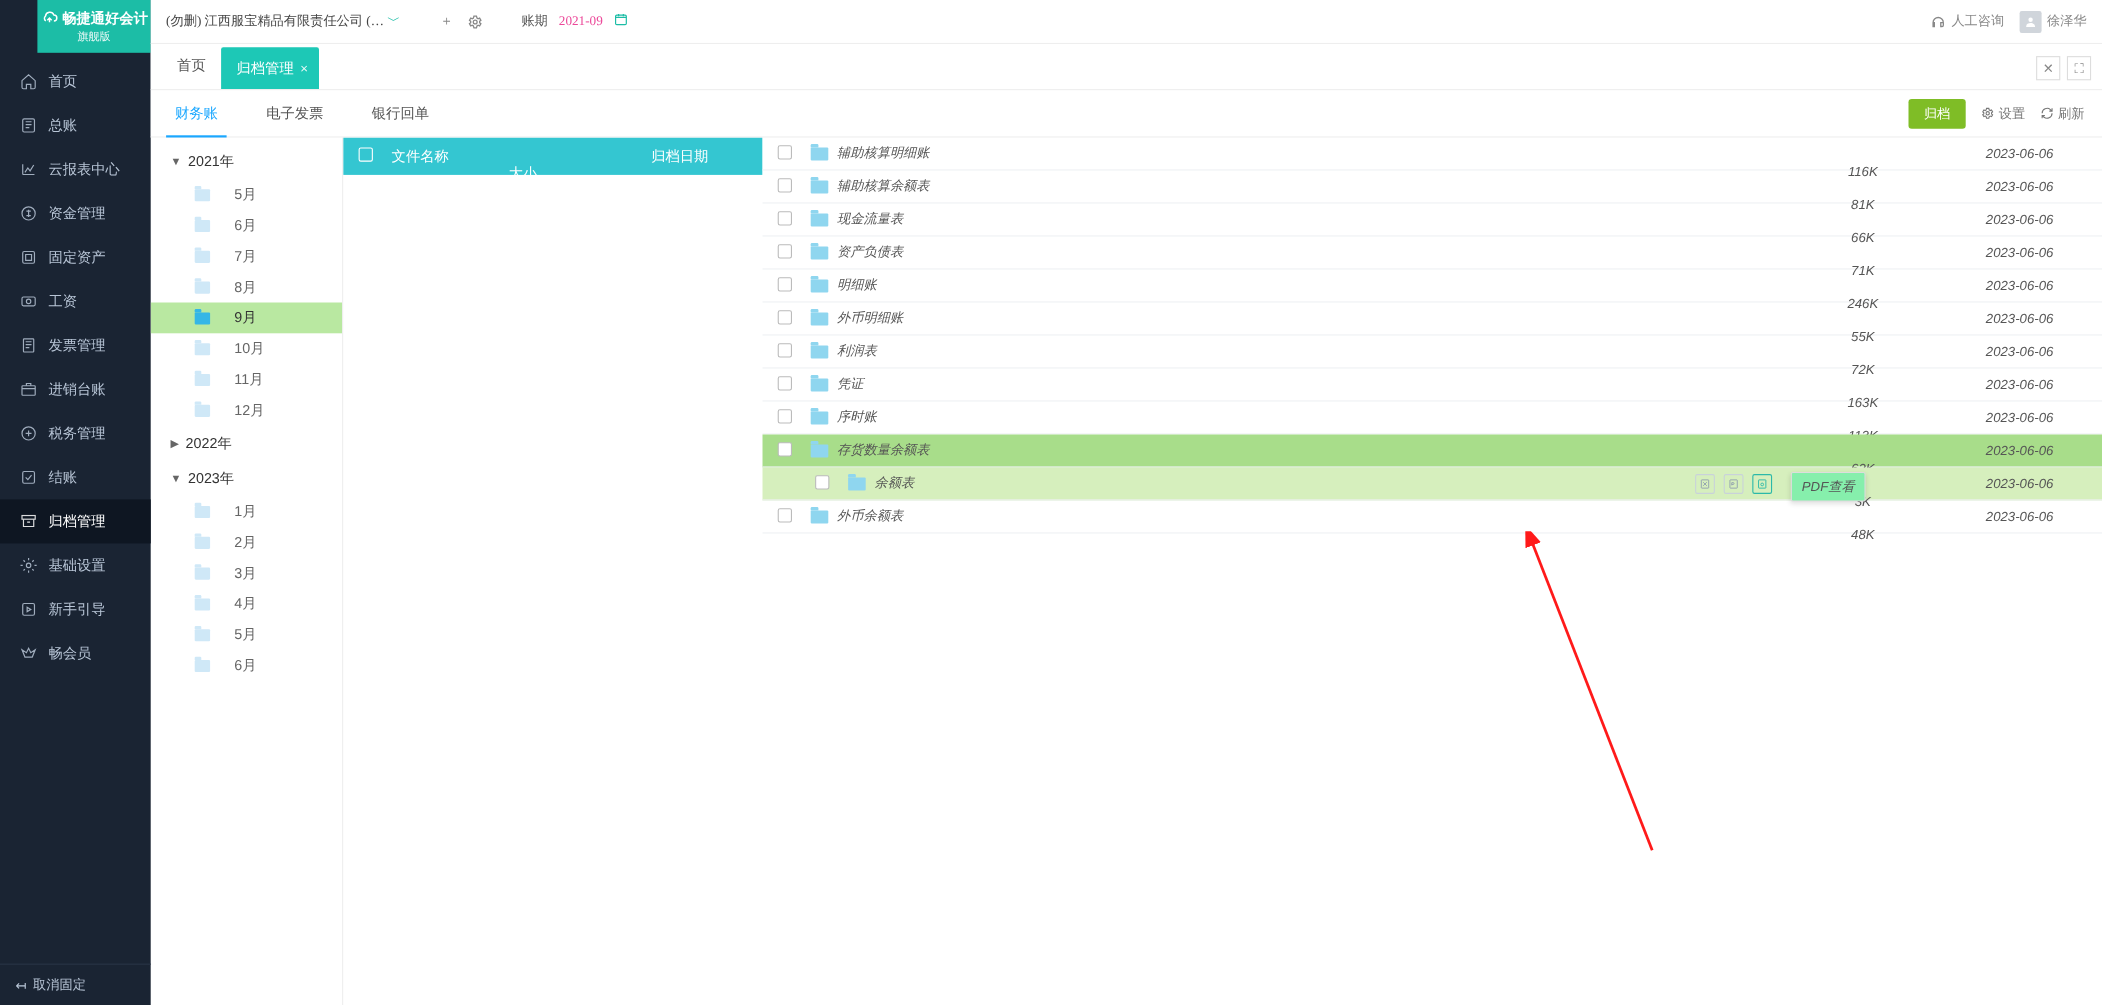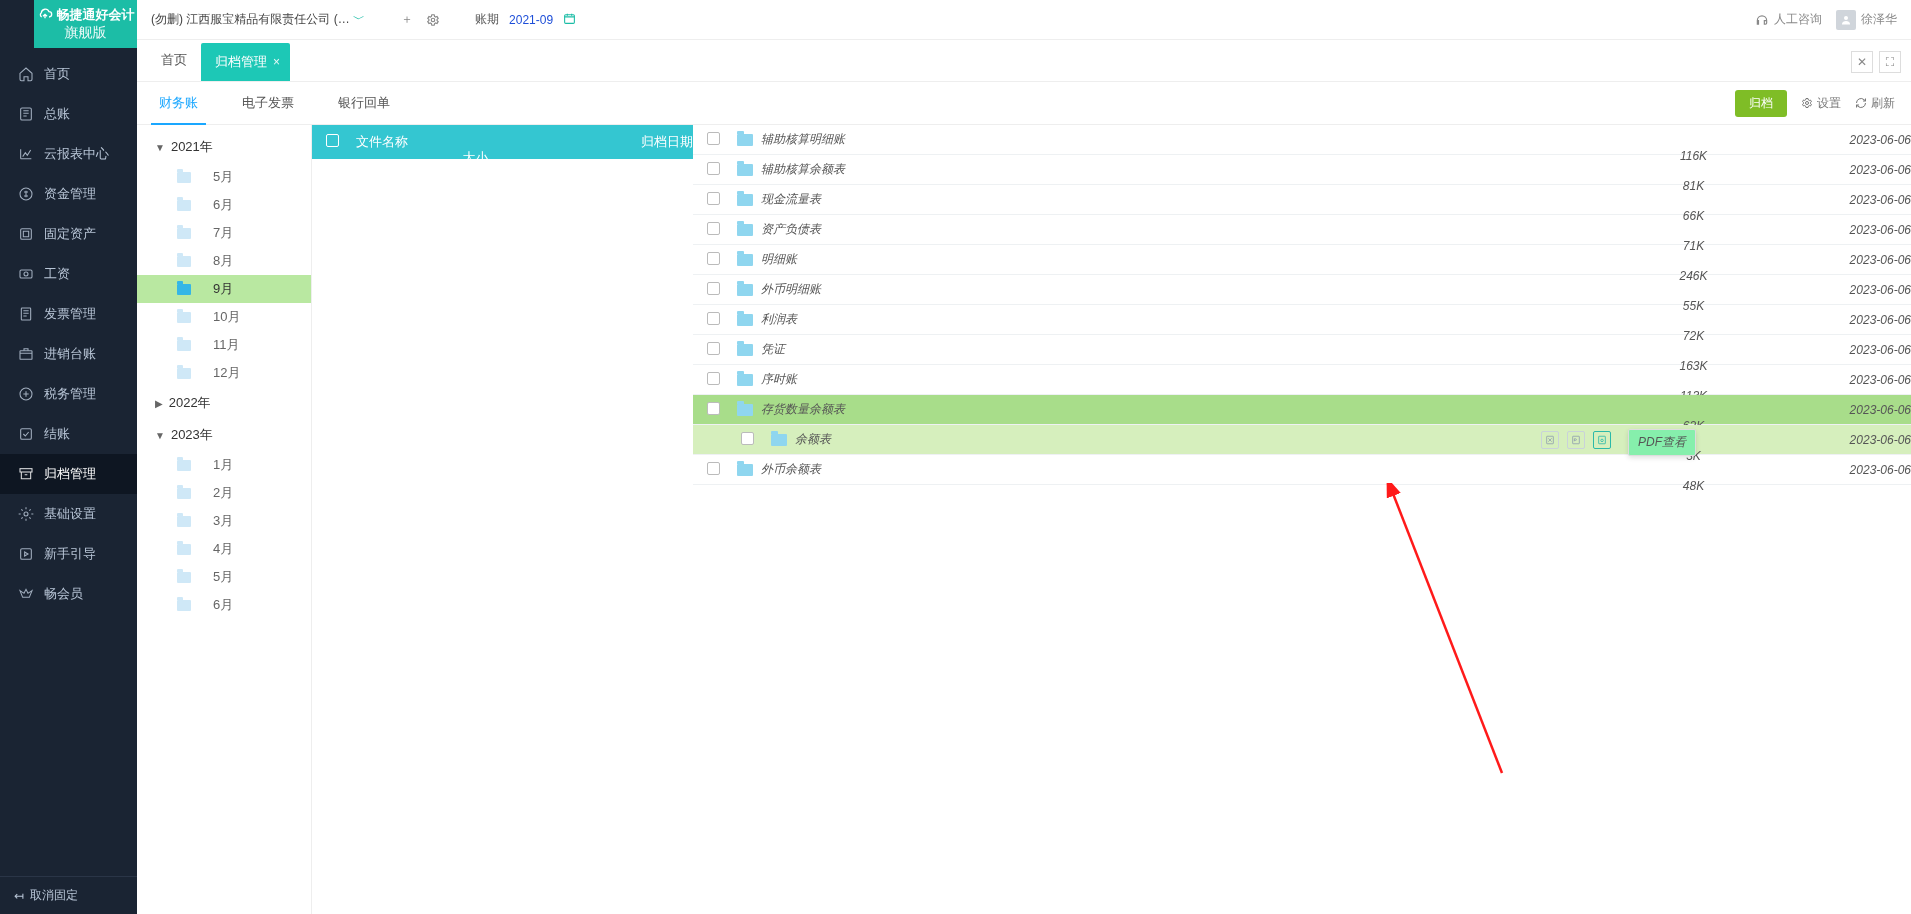--- a/index.html
+++ b/index.html
@@ -6,35 +6,35 @@
 body { font-family: "Microsoft YaHei", Arial, sans-serif; font-size:13px; color:#333; background:#f5f5f5; overflow:hidden; }
 
 
 .app { display:flex; width:1911px; height:914px; transform-origin:top left; background:#fff; }
 .sidebar { width:137px; background:#1a2433; color:#b8c5d6; display:flex; flex-direction:column; }
 .main { flex:1; display:flex; flex-direction:column; min-width:0; }
 
 
 .logo { background:#1cbda6; height:48px; display:flex; flex-direction:column; align-items:center; justify-content:center; color:#fff; font-size:12px;margin-left:34px; }
 .logo-main { display:flex; align-items:center; gap:4px; font-weight:bold; font-size:13px;}
-.logo-sub { font-size:14px; opacity:.9; }
+.logo-sub { font-size:10px; opacity:.9; }
 .nav { flex:1; padding-top:6px; }
 .nav-item { display:flex; align-items:center; gap:10px; padding:11px 18px; font-size:13px; cursor:pointer; }
 .nav-item.active { background:#0e1622; color:#fff; }
 .nav-icon { width:16px; height:16px; display:inline-flex; align-items:center; justify-content:center; opacity:.85; }
 .sidebar-foot { padding:10px 14px; font-size:12px; display:flex; align-items:center; gap:6px; cursor:pointer; border-top:1px solid #2a3547; }
 
 
-.topbar { height:40px; background:#fff; display:flex; align-items:center; padding:0 14px; gap:10px; border-bottom:1px solid #eee; font-size:12px; color:#666; }
+.topbar { height:40px; background:#fff; display:flex; align-items:center; padding:0 14px; gap:10px; border-bottom:1px solid #eee; font-size:12px; color:#666;font-family:Liberation Serif, serif; }
 .topbar .company { color:#444; }
 .topbar .chev { color:#1cbda6; font-size:12px; }
 .topbar .sep { width:14px; }
 .topbar .plus, .topbar .gear { width:16px; height:16px; color:#888; cursor:pointer; display:inline-flex; align-items:center; justify-content:center;}
 .topbar .period-lbl { color:#555; }
-.topbar .period-val { color:#1d4ed8; }
+.topbar .period-val { color:#ec4899; }
 .topbar-right { margin-left:auto; display:flex; align-items:center; gap:14px; color:#888;}
 .topbar-right .hr { display:flex; gap:5px; align-items:center; cursor:pointer;}
 .avatar-ph { width:20px;height:20px;background:#d0d5db;border-radius:2px;display:inline-flex;align-items:center;justify-content:center;color:#fff;font-size:12px;}
 
 
 .pagetabs { height:42px; background:#fff; display:flex; align-items:flex-end; padding:0 10px; border-bottom:1px solid #eee; position:relative;}
 .pagetab { padding:10px 14px 12px; font-size:13px; color:#555; cursor:pointer; }
 .pagetab.active { background:#1dc8b6; color:#fff; display:flex; align-items:center; gap:6px; padding:10px 10px 10px 14px; border-radius:2px 2px 0 0; margin-bottom:0;}
 .pagetab.active .close { font-size:12px; opacity:.9; }
 .pagetabs .win-ctrl { margin-left:auto; display:flex; gap:6px; align-items:center; padding-bottom:8px;}
@@ -60,21 +60,21 @@
 .folder-icon::before{content:"";position:absolute;top:-3px;left:0;width:6px;height:3px;background:#cfe8f7;border-radius:1px 1px 0 0;}
 .tree-month.active .folder-icon{ background:#35b6e6;}
 .tree-month.active .folder-icon::before{ background:#35b6e6;}
 
 
 .filepane { flex:1; display:flex; flex-direction:row; overflow:hidden; position:relative;}
 .thead { background:#34c6d1; color:#fff; display:flex; align-items:center; height:34px; font-size:13px;}
 .col-chk { width:40px; text-align:center;}
 .col-name { flex:1; padding-left:4px; display:flex; align-items:center; gap:10px;}
 .col-size { width:135px; text-align:center;margin-top:32px;}
-.col-date { width:150px; text-align:right;}
+.col-date { width:150px; text-align:center;}
 .tbody { flex:1; overflow:auto;}
 .row { display:flex; align-items:center; height:30px; border-bottom:1px solid #eef1f3; font-size:12px; color:#555; position:relative;font-style:italic;}
 .row.sel { background:#a8dd8a; }
 .row.hover { background:#d6efbd;padding-left:34px; }
 .row .col-name { gap:8px; }
 .chk { width:13px; height:13px; border:1px solid #bbb; border-radius:2px; display:inline-block; background:#fff;}
 .thead .chk { border-color:#fff; background:transparent;}
 .file-folder-icon { width:16px;height:12px;background:#8fd6ef;border-radius:1px;display:inline-block;position:relative;}
 .file-folder-icon::before{content:"";position:absolute;top:-3px;left:0;width:7px;height:3px;background:#8fd6ef;border-radius:1px 1px 0 0;}
 

